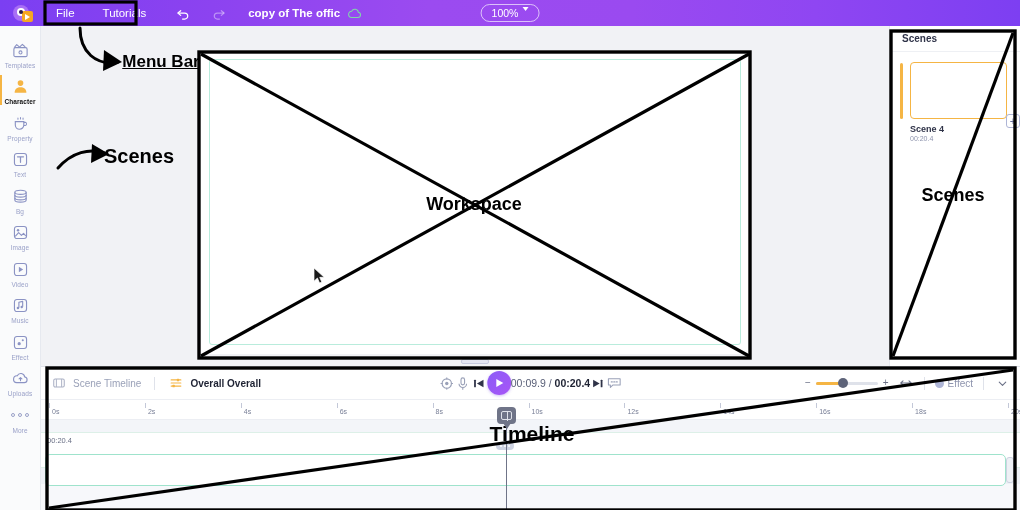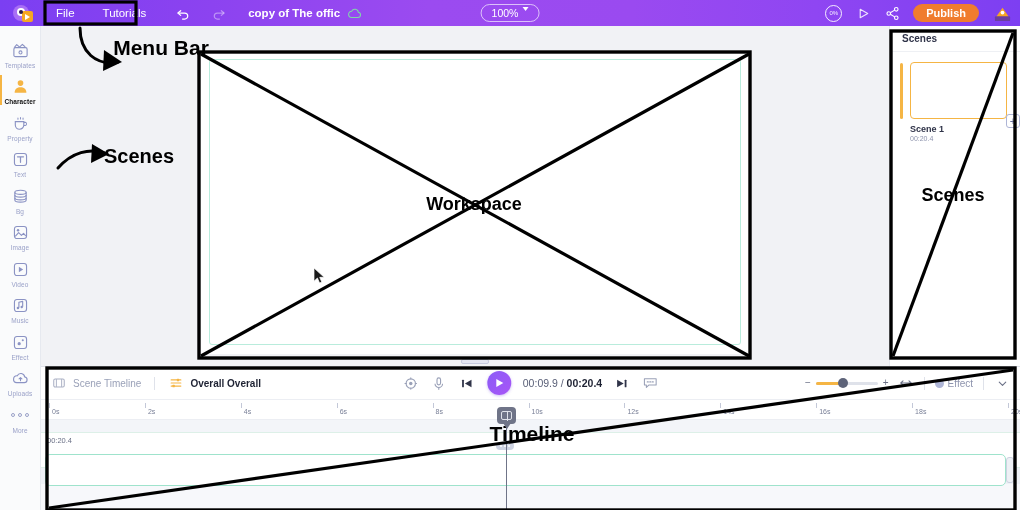--- a/index.html
+++ b/index.html
@@ -154,21 +154,21 @@
     height:32px; display:flex; align-items:center; padding:16px 10px; position:relative;
     border-bottom:1px solid #eceef3;
   }
   .tl-tab { display:flex; align-items:center; gap:6px; cursor:pointer; }
   .tl-tab .lab { font-size:10px; color:#9aa1b8; }
   .tl-tab.active .lab { color:#1e2233; font-weight:bold; }
   .tl-sep { width:1px; height:13px; background:#dfe2ea; margin:0 13px; }
 
   .tl-center {
     position:absolute; left:50%; transform:translateX(-50%);
-    display:flex; align-items:center; gap:12px;
+    display:flex; align-items:center; gap:0;
   }
   .tl-ico { width:16px;height:16px; display:flex;align-items:center;justify-content:center; color:#5d6379; cursor:pointer;}
   .play-btn {
     width:24px;height:24px;border-radius:50%;
     background:linear-gradient(135deg,#8b5cf6,#a855f7);
     display:flex;align-items:center;justify-content:center; cursor:pointer;
     box-shadow:0 1px 3px rgba(120,80,230,.35);
   }
   .play-btn .tri { width:0;height:0;border-left:7px solid #fff;border-top:4.5px solid transparent;border-bottom:4.5px solid transparent; margin-left:2px;}
   .tl-time { font-size:10.5px; color:#5a6078; white-space:nowrap; }
@@ -276,44 +276,20 @@
       <svg width="14" height="11" viewBox="0 0 16 12">
           <path d="M4.2 10.5h7.2a3 3 0 0 0 .4-5.96 4 4 0 0 0-7.6-1.1A3.2 3.2 0 0 0 4.2 10.5z" fill="none" stroke="#7fd8a8" stroke-width="1.2"></path>
         </svg>
     </div>
 
     <div class="zoom-pill">
       <span class="cv">100%</span>
       <span class="caret-dn"></span>
     </div>
 
-    <div class="top-right">
-      <div class="pct-circle">0%</div>
-      <div class="tl-ico" style="color:rgba(255,255,255,.8)">
-        <svg width="15" height="15" viewBox="0 0 16 16">
-            <path d="M4.5 3.5 L12.5 8 L4.5 12.5 Z" fill="none" stroke="rgba(255,255,255,.85)" stroke-width="1.2" stroke-linejoin="round"></path>
-          </svg>
-      </div>
-      <div class="tl-ico">
-        <svg width="15" height="15" viewBox="0 0 16 16">
-            <circle cx="12" cy="3.5" r="1.9" fill="none" stroke="#fff" stroke-width="1.2"></circle>
-            <circle cx="4" cy="8" r="1.9" fill="none" stroke="#fff" stroke-width="1.2"></circle>
-            <circle cx="12" cy="12.5" r="1.9" fill="none" stroke="#fff" stroke-width="1.2"></circle>
-            <path d="M5.7 7.1 L10.3 4.4 M5.7 8.9 L10.3 11.6" stroke="#fff" stroke-width="1.2"></path>
-          </svg>
-      </div>
-      <button class="btn-publish">Publish</button>
-      <div class="avatar-top">
-        <svg width="19" height="19" viewBox="0 0 20 20">
-            <path d="M3 14 L10 4 L17 14 Z" fill="#f5a623"></path>
-            <rect x="2" y="13" width="16" height="5" rx="1" fill="#6b3fa0"></rect>
-            <circle cx="10" cy="9" r="2" fill="#fff"></circle>
-          </svg>
-      </div>
-    </div>
   </div>
 
   <div class="rail">
 
     <div class="rail-item">
       <span class="ri-ico">
         <svg width="17" height="17" viewBox="0 0 18 18">
             <rect x="2" y="6" width="14" height="9.5" rx="1.6" fill="none" stroke="currentColor" stroke-width="1.2"></rect>
             <path d="M2.4 6 L5 2.8 L8 5.4 L11 2.6 L14 5.2" fill="none" stroke="currentColor" stroke-width="1.2" stroke-linejoin="round"></path>
             <circle cx="9" cy="11" r="1.6" fill="none" stroke="currentColor" stroke-width="1.1"></circle>
@@ -439,21 +415,21 @@
   </div>
 
   <div class="scenes-panel">
     <div class="scenes-head">Scenes</div>
     <div class="scenes-body">
       <div class="scene-card">
         <div class="scene-bar"></div>
         <div class="scene-thumb"></div>
       </div>
       <div class="scene-meta">
-        <div class="scene-name">Scene 1</div>
+        <div class="scene-name">Scene 4</div>
         <div class="scene-dur">00:20.4</div>
       </div>
       <div class="scene-add">+</div>
     </div>
   </div>
 
   <div class="timeline">
 
     <div class="tl-toolbar">
       <div class="tl-tab">
@@ -634,21 +610,21 @@
     <line x1="201" y1="54" x2="749" y2="356" stroke="#000" stroke-width="3.2"></line>
     <line x1="749" y1="54" x2="201" y2="356" stroke="#000" stroke-width="3.2"></line>
 
     <rect x="891" y="31" width="124" height="327" fill="none" stroke="#000" stroke-width="3.4"></rect>
     <line x1="893" y1="356" x2="1013" y2="33" stroke="#000" stroke-width="3.2"></line>
 
     <rect x="47" y="368" width="968" height="142" fill="none" stroke="#000" stroke-width="3.4"></rect>
     <line x1="49" y1="508" x2="1013" y2="370" stroke="#000" stroke-width="3.2"></line>
   </svg>
 
-  <div class="anno-text" style="left:108px; top:36px; width:106px; font-size:21px;">Menu Bar</div>
+  <div class="anno-text" style="left:108px; top:52px; width:106px; font-size:17px;text-decoration:underline;">Menu Bar</div>
   <div class="anno-text" style="left:104px; top:145px; width:100px; font-size:20px; text-align:left;">Scenes</div>
   <div class="anno-text" style="left:374px; top:194px; width:200px; font-size:18px;">Workspace</div>
   <div class="anno-text" style="left:893px; top:185px; width:120px; font-size:18px;">Scenes</div>
   <div class="anno-text" style="left:432px; top:422px; width:200px; font-size:21px;">Timeline</div>
 
   <svg class="cursor-arrow" style="left:313px; top:267px;" width="14" height="18" viewBox="0 0 14 18">
     <path d="M1 1 L1 14.2 L4.4 11 L6.6 16 L8.8 15 L6.7 10.3 L11.2 10.3 Z" fill="#1a1a1a" stroke="#fff" stroke-width=".7"></path>
   </svg>
 
 </div>

